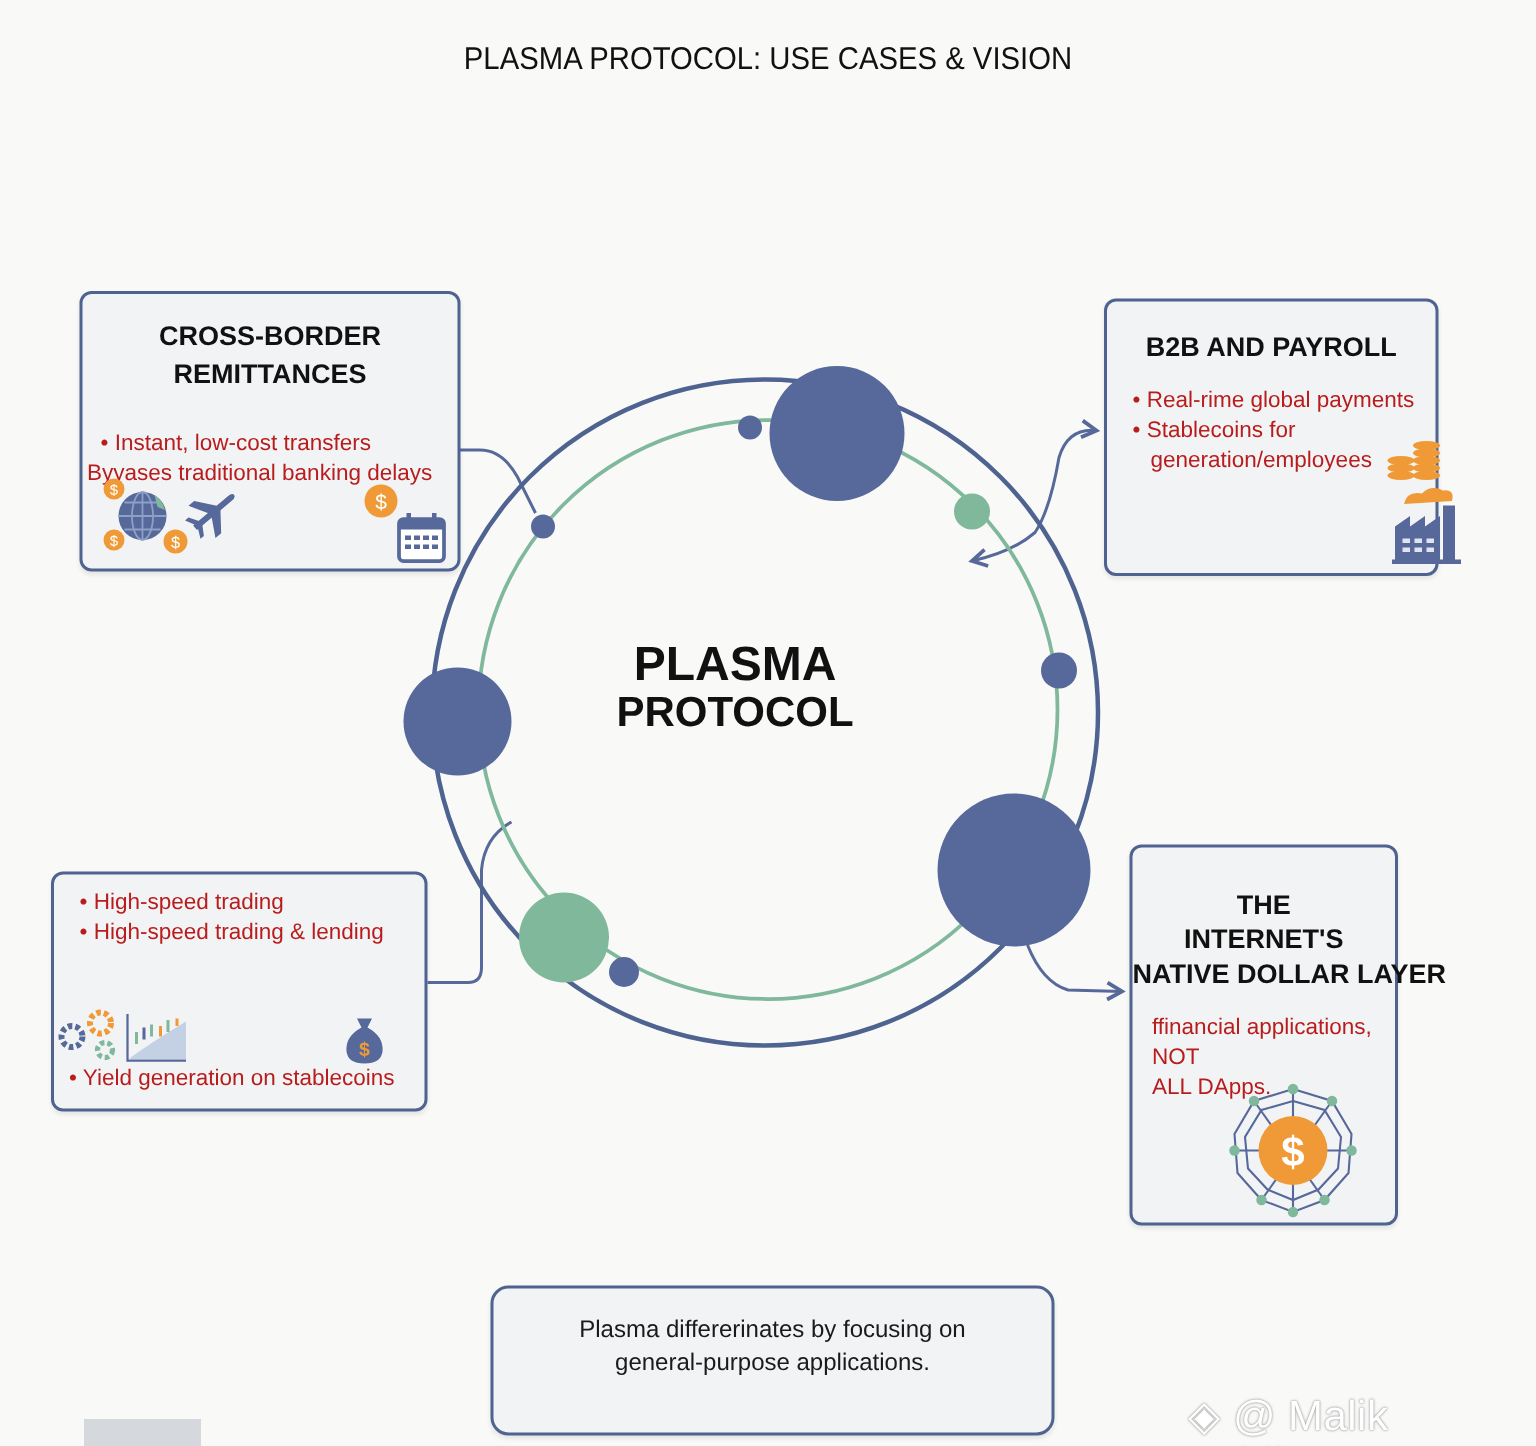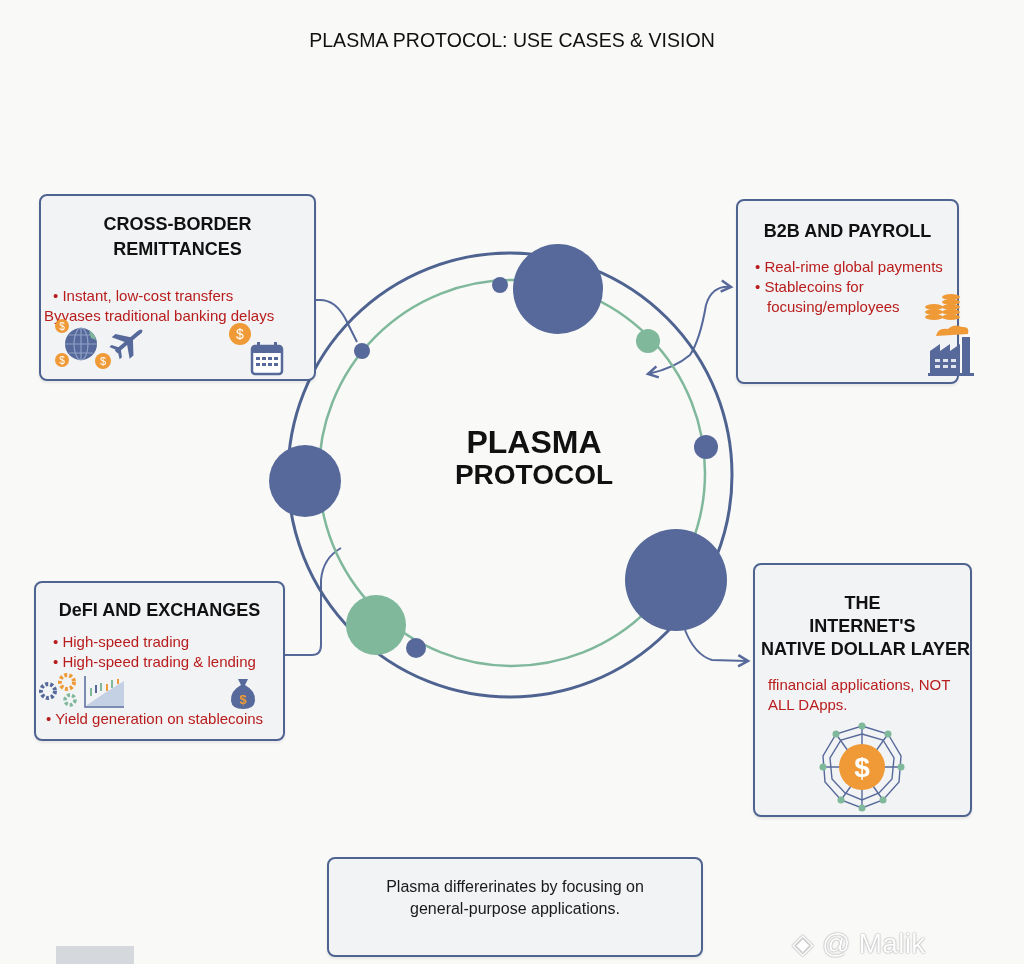--- a/index.html
+++ b/index.html
@@ -5,26 +5,26 @@
   html, body { margin:0; padding:0; }
   body { width:1024px; height:964px; background:#f9f9f8; position:relative; overflow:hidden;
          font-family:"Liberation Sans", sans-serif; color:#1a1a1a; }
   .title { position:absolute; top:28px; left:0; width:1024px; text-align:center;
            font-size:21px; letter-spacing:0px; color:#111; transform:scaleX(0.93); }
   .card { position:absolute; background:#f2f3f5; border:2.5px solid #4f6391; border-radius:8px;
           box-shadow:0 2px 3px rgba(0,0,0,0.08); box-sizing:border-box; }
   .card h3 { margin:0; font-size:18px; font-weight:bold; text-align:center; color:#111; line-height:25px; }
   .card .txt { font-size:15px; line-height:20px; color:#b91c1c; }
   .diagram { position:absolute; left:0; top:0; }
-  .center-title { position:absolute; left:424px; top:425px; width:220px; text-align:center;
+  .center-title { position:absolute; left:380px; top:425px; width:220px; text-align:center;
                   font-weight:bold; color:#111; }
   .center-title .l1 { font-size:32px; line-height:34px; }
   .center-title .l2 { font-size:28px; line-height:32px; }
   .footer { position:absolute; left:327px; top:857px; width:376px; height:100px; text-align:center;
-            font-size:16px; line-height:22px; padding-top:17px; }
+            font-size:16px; line-height:22px; padding-top:17px;border-radius:12px; }
   .watermark { position:absolute; left:792px; top:927px; font-size:28px; color:#fff;
                text-shadow:0 0 1px #999, 0 0 2px #aaa; letter-spacing:0.3px; }
   .bottom-block { position:absolute; left:56px; top:946px; width:78px; height:18px; background:#d5d9dd; }
   .abs { position:absolute; }
 </style>
 </head>
 <body>
 
 <div class="title">PLASMA PROTOCOL: USE CASES &amp; VISION</div>
 
@@ -52,21 +52,21 @@
   <circle cx="676" cy="580" r="51" fill="#56699a"></circle>
   <circle cx="376" cy="625" r="30" fill="#7fb89b"></circle>
   <circle cx="416" cy="648" r="10" fill="#56699a"></circle>
 </svg>
 
 <div class="center-title">
   <div class="l1">PLASMA</div>
   <div class="l2">PROTOCOL</div>
 </div>
 
-<div class="card" style="left:39px;top:194px;width:277px;height:187px;">
+<div class="card" style="left:53px;top:194px;width:254px;height:187px;">
   <h3 style="margin-top:16px;">CROSS-BORDER</h3>
   <h3>REMITTANCES</h3>
   <div class="txt" style="margin-top:24px;padding-left:12px;">• Instant, low-cost transfers</div>
   <div class="txt" style="padding-left:3px;white-space:nowrap;">Byyases traditional banking delays</div>
   <svg class="abs" style="left:8px;top:118px;" width="240" height="62">
     <g>
       <circle cx="32" cy="30" r="16" fill="#56699a"></circle>
       <path d="M16,30 H48 M32,14 V46 M20,21 H44 M20,39 H44" stroke="#8ea0c6" stroke-width="1.2" fill="none"></path>
       <ellipse cx="32" cy="30" rx="7" ry="16" stroke="#8ea0c6" stroke-width="1.2" fill="none"></ellipse>
       <path d="M40,16 A16,16 0 0 1 47,26 L42,24 Z" fill="#7fb89b"></path>
@@ -102,21 +102,21 @@
           <rect x="225" y="49" width="4" height="3"></rect>
       </g>
     </g>
   </svg>
 </div>
 
 <div class="card" style="left:736px;top:199px;width:223px;height:185px;">
   <h3 style="margin-top:18px;">B2B AND PAYROLL</h3>
   <div class="txt" style="margin-top:13px;padding-left:17px;">• Real-rime global payments</div>
   <div class="txt" style="padding-left:17px;">• Stablecoins for</div>
-  <div class="txt" style="padding-left:29px;">focusing/employees</div>
+  <div class="txt" style="padding-left:29px;">generation/employees</div>
   <svg class="abs" style="left:180px;top:88px;" width="70" height="92">
     <g fill="#ef9a36">
       <ellipse cx="16" cy="18" rx="9" ry="3"></ellipse>
         <ellipse cx="16" cy="23" rx="9" ry="3"></ellipse>
         <ellipse cx="16" cy="28" rx="9" ry="3"></ellipse>
       <ellipse cx="33" cy="8" rx="9" ry="3"></ellipse>
         <ellipse cx="33" cy="13" rx="9" ry="3"></ellipse>
         <ellipse cx="33" cy="18" rx="9" ry="3"></ellipse>
         <ellipse cx="33" cy="23" rx="9" ry="3"></ellipse>
         <ellipse cx="33" cy="28" rx="9" ry="3"></ellipse>
@@ -132,21 +132,20 @@
           <rect x="33" y="70" width="5" height="3"></rect>
       <rect x="17" y="76" width="5" height="3"></rect>
           <rect x="25" y="76" width="5" height="3"></rect>
           <rect x="33" y="76" width="5" height="3"></rect>
         </g>
     </g>
   </svg>
 </div>
 
 <div class="card" style="left:34px;top:581px;width:251px;height:160px;">
-  <h3 style="margin-top:15px;">DeFI AND EXCHANGES</h3>
   <div class="txt" style="margin-top:9px;padding-left:17px;">• High-speed trading</div>
   <div class="txt" style="position:absolute;top:126px;left:10px;white-space:nowrap;">• Yield generation on stablecoins</div>
   <div class="txt" style="padding-left:17px;">• High-speed trading &amp; lending</div>
   <svg class="abs" style="left:2px;top:88px;" width="245" height="40">
     <g>
       <circle cx="10" cy="20" r="7" fill="none" stroke="#56699a" stroke-width="4" stroke-dasharray="3 2"></circle>
       <circle cx="29" cy="11" r="7" fill="none" stroke="#ef9a36" stroke-width="4" stroke-dasharray="3 2"></circle>
       <circle cx="32" cy="29" r="5" fill="none" stroke="#7fb89b" stroke-width="3.5" stroke-dasharray="3 2"></circle>
     </g>
     <g>
@@ -161,21 +160,21 @@
           <line x1="80" y1="8" x2="80" y2="13" stroke="#ef9a36"></line>
         </g>
     </g>
     <g>
       <path d="M200,8 L210,8 L207,14 Q218,20 217,30 Q216,38 205,38 Q194,38 193,30 Q192,20 203,14 Z" fill="#56699a"></path>
       <text x="205" y="33" font-size="13" font-weight="bold" fill="#ef9a36" text-anchor="middle" font-family="Liberation Sans, sans-serif">$</text>
     </g>
   </svg>
 </div>
 
-<div class="card" style="left:753px;top:563px;width:219px;height:254px;">
+<div class="card" style="left:753px;top:563px;width:179px;height:254px;">
   <h3 style="margin-top:27px;line-height:23px;">THE</h3>
   <h3 style="line-height:23px;">INTERNET'S</h3>
   <h3 style="line-height:23px;white-space:nowrap;text-align:right;">NATIVE DOLLAR LAYER</h3>
   <div class="txt" style="margin-top:14px;padding-left:13px;">ffinancial applications, NOT</div>
   <div class="txt" style="padding-left:13px;">ALL DApps.</div>
   <svg class="abs" style="left:60px;top:155px;" width="94" height="94">
     <g fill="none" stroke="#56699a" stroke-width="1.4">
       <polygon points="47,6 73,14 86,36 84,62 68,80 47,88 26,80 10,62 8,36 21,14"></polygon>
       <polygon points="47,14 68,20 79,38 77,59 64,73 47,80 30,73 17,59 15,38 26,20"></polygon>
       <line x1="47" y1="6" x2="47" y2="88"></line>

